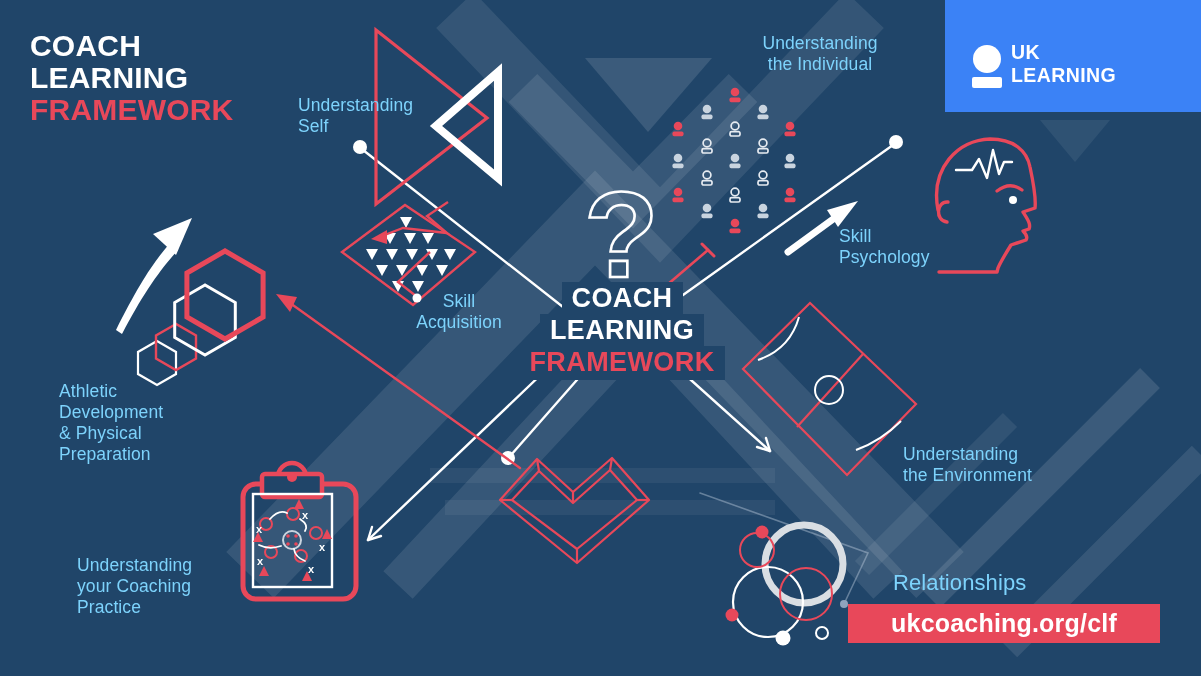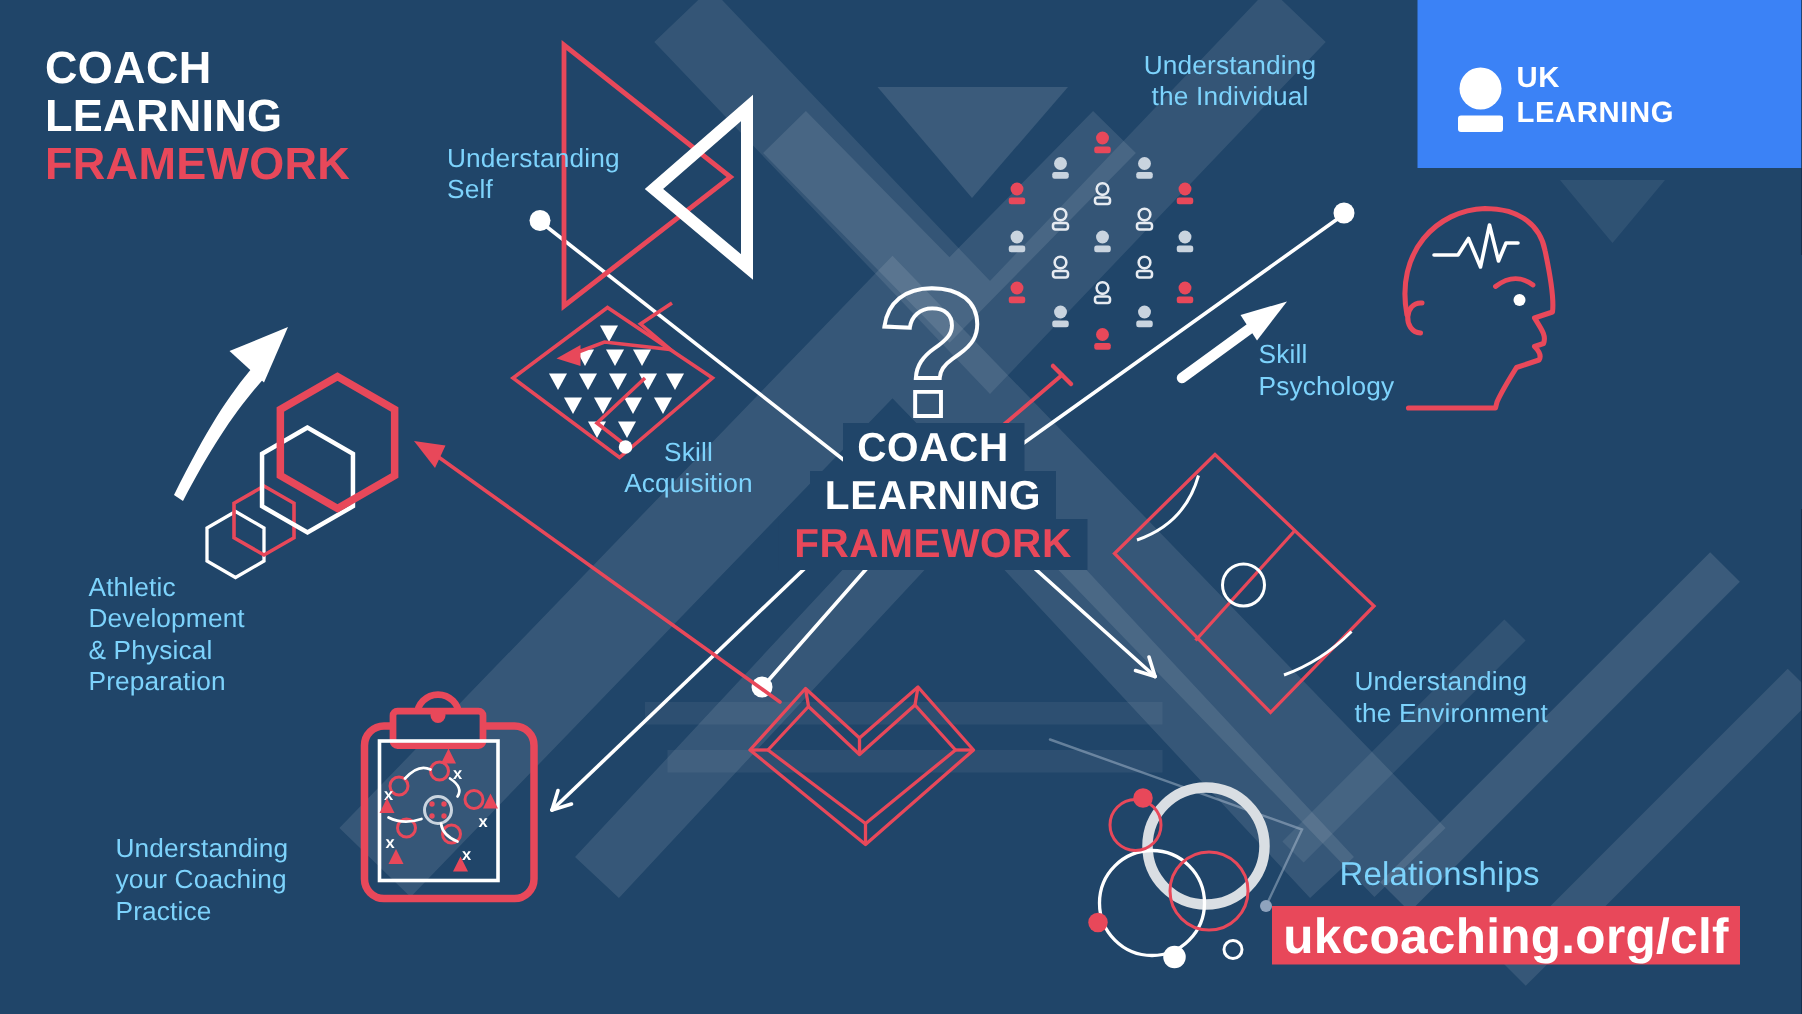--- a/index.html
+++ b/index.html
@@ -34,21 +34,21 @@
     position:absolute;left:945px;top:0;width:260px;height:112px;background:#3b82f6;
   }
   .logo-text{
     position:absolute;left:66px;top:41px;color:#fff;font-weight:bold;
     font-size:19.5px;line-height:23px;letter-spacing:.4px;
   }
   .logo-text span{display:block;}
   .logo-mark{position:absolute;left:26px;top:44px;}
   .url-banner{
     position:absolute;left:848px;top:604px;width:312px;height:39px;background:#E8485A;
-    color:#fff;font-weight:bold;font-size:33px;line-height:39px;text-align:center;
+    color:#fff;font-weight:bold;font-size:25px;line-height:39px;text-align:center;
     letter-spacing:.2px;
   }
 </style>
 </head>
 <body>
 
 <div class="canvas">
 
 <svg class="layer" width="1201" height="676" viewBox="0 0 1201 676">
   <defs>

